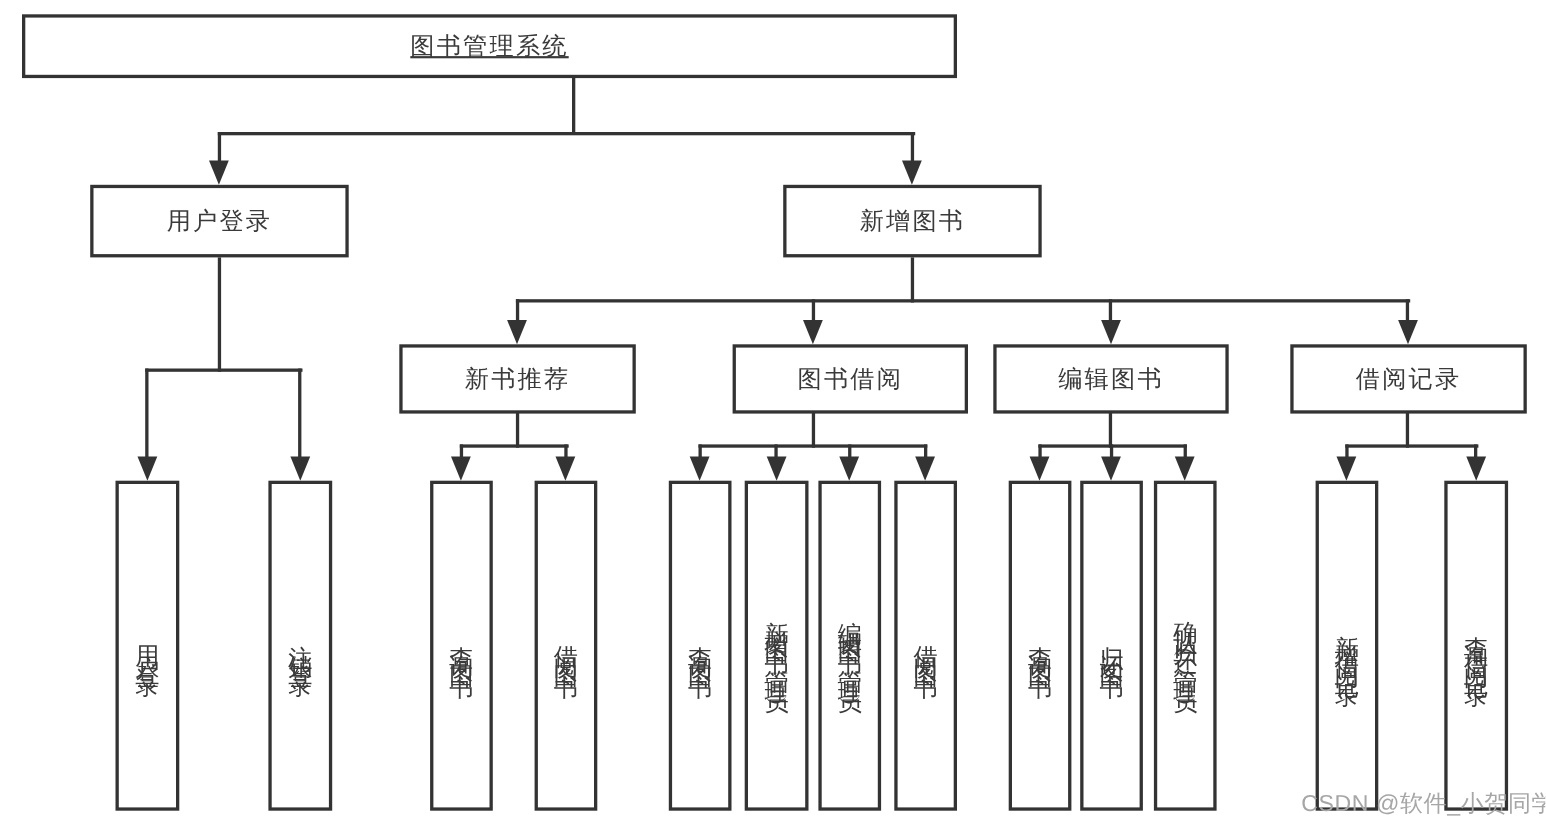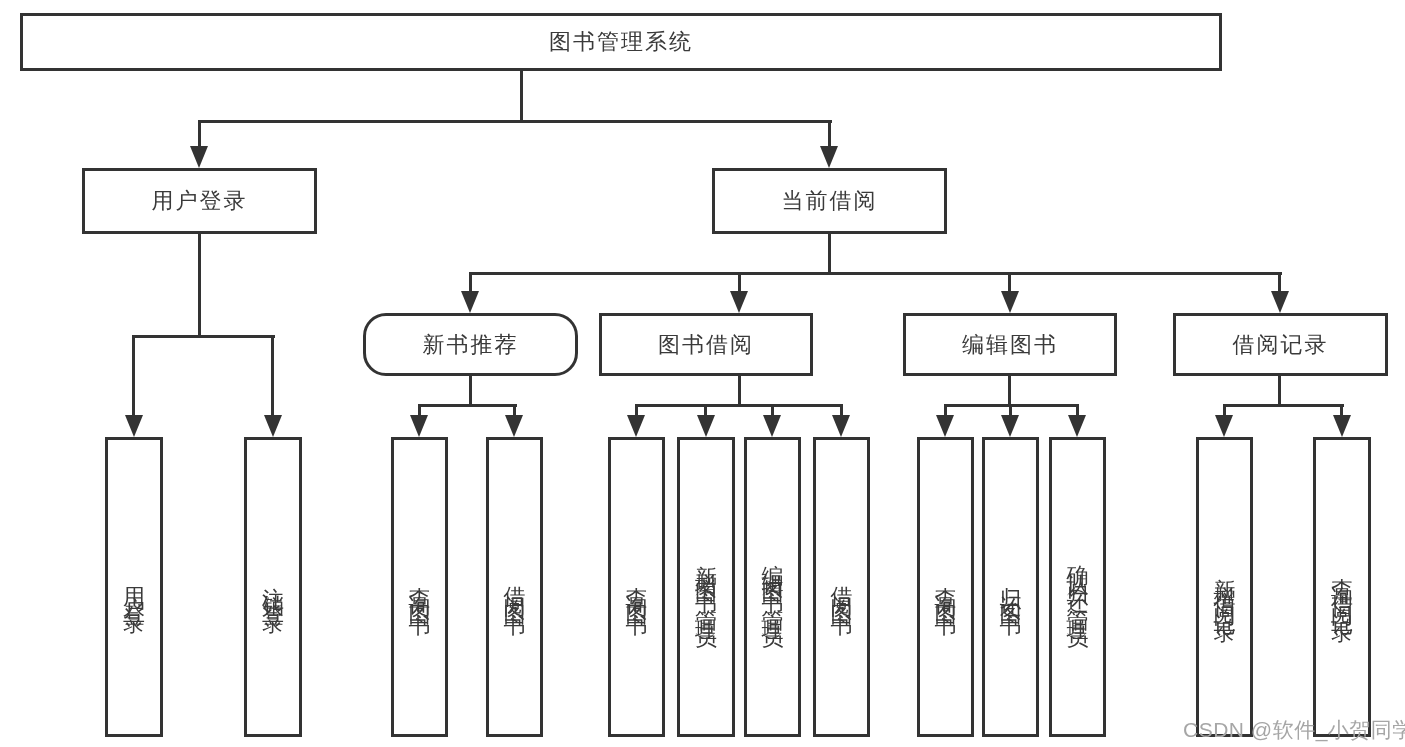--- a/index.html
+++ b/index.html
@@ -46,60 +46,60 @@
     letter-spacing:0.5px;
     z-index:6;
     white-space:nowrap;
   }
 </style>
 </head>
 <body>
 
 <div class="canvas">
 
-  <div class="box" style="left:20px;top:13px;width:1202px;height:58px;">
+  <div class="box" style="left:20px;top:13px;width:850px;height:58px;text-decoration:underline;">
     <span>图书管理系统</span>
   </div>
 
   <div class="vl" style="left:520px;top:69px;height:53px;"></div>
   <div class="hl" style="left:198px;top:120px;width:634px;"></div>
   <div class="vl" style="left:198px;top:120px;height:28px;"></div>
   <div class="ah" style="left:190px;top:146px;"></div>
   <div class="vl" style="left:828px;top:120px;height:28px;"></div>
   <div class="ah" style="left:820px;top:146px;"></div>
 
   <div class="box" style="left:82px;top:168px;width:235px;height:66px;">
     <span>用户登录</span>
   </div>
   <div class="box" style="left:712px;top:168px;width:235px;height:66px;">
-    <span>当前借阅</span>
+    <span>新增图书</span>
   </div>
 
   <div class="vl" style="left:198px;top:234px;height:104px;"></div>
   <div class="hl" style="left:132px;top:335px;width:143px;"></div>
   <div class="vl" style="left:132px;top:335px;height:82px;"></div>
   <div class="ah" style="left:125px;top:415px;"></div>
   <div class="vl" style="left:271px;top:335px;height:82px;"></div>
   <div class="ah" style="left:264px;top:415px;"></div>
 
   <div class="vl" style="left:828px;top:234px;height:41px;"></div>
   <div class="hl" style="left:469px;top:272px;width:813px;"></div>
   <div class="vl" style="left:469px;top:272px;height:21px;"></div>
   <div class="ah" style="left:461px;top:291px;"></div>
   <div class="vl" style="left:738px;top:272px;height:21px;"></div>
   <div class="ah" style="left:730px;top:291px;"></div>
   <div class="vl" style="left:1008px;top:272px;height:21px;"></div>
   <div class="ah" style="left:1001px;top:291px;"></div>
   <div class="vl" style="left:1278px;top:272px;height:21px;"></div>
   <div class="ah" style="left:1271px;top:291px;"></div>
 
-  <div class="box" style="left:363px;top:313px;width:215px;height:63px;border-radius:23px;">
+  <div class="box" style="left:363px;top:313px;width:215px;height:63px;">
     <span>新书推荐</span>
   </div>
-  <div class="box" style="left:599px;top:313px;width:214px;height:63px;">
+  <div class="box" style="left:666px;top:313px;width:214px;height:63px;">
     <span>图书借阅</span>
   </div>
   <div class="box" style="left:903px;top:313px;width:214px;height:63px;">
     <span>编辑图书</span>
   </div>
   <div class="box" style="left:1173px;top:313px;width:215px;height:63px;">
     <span>借阅记录</span>
   </div>
 
   <div class="vl" style="left:469px;top:374px;height:33px;"></div>

